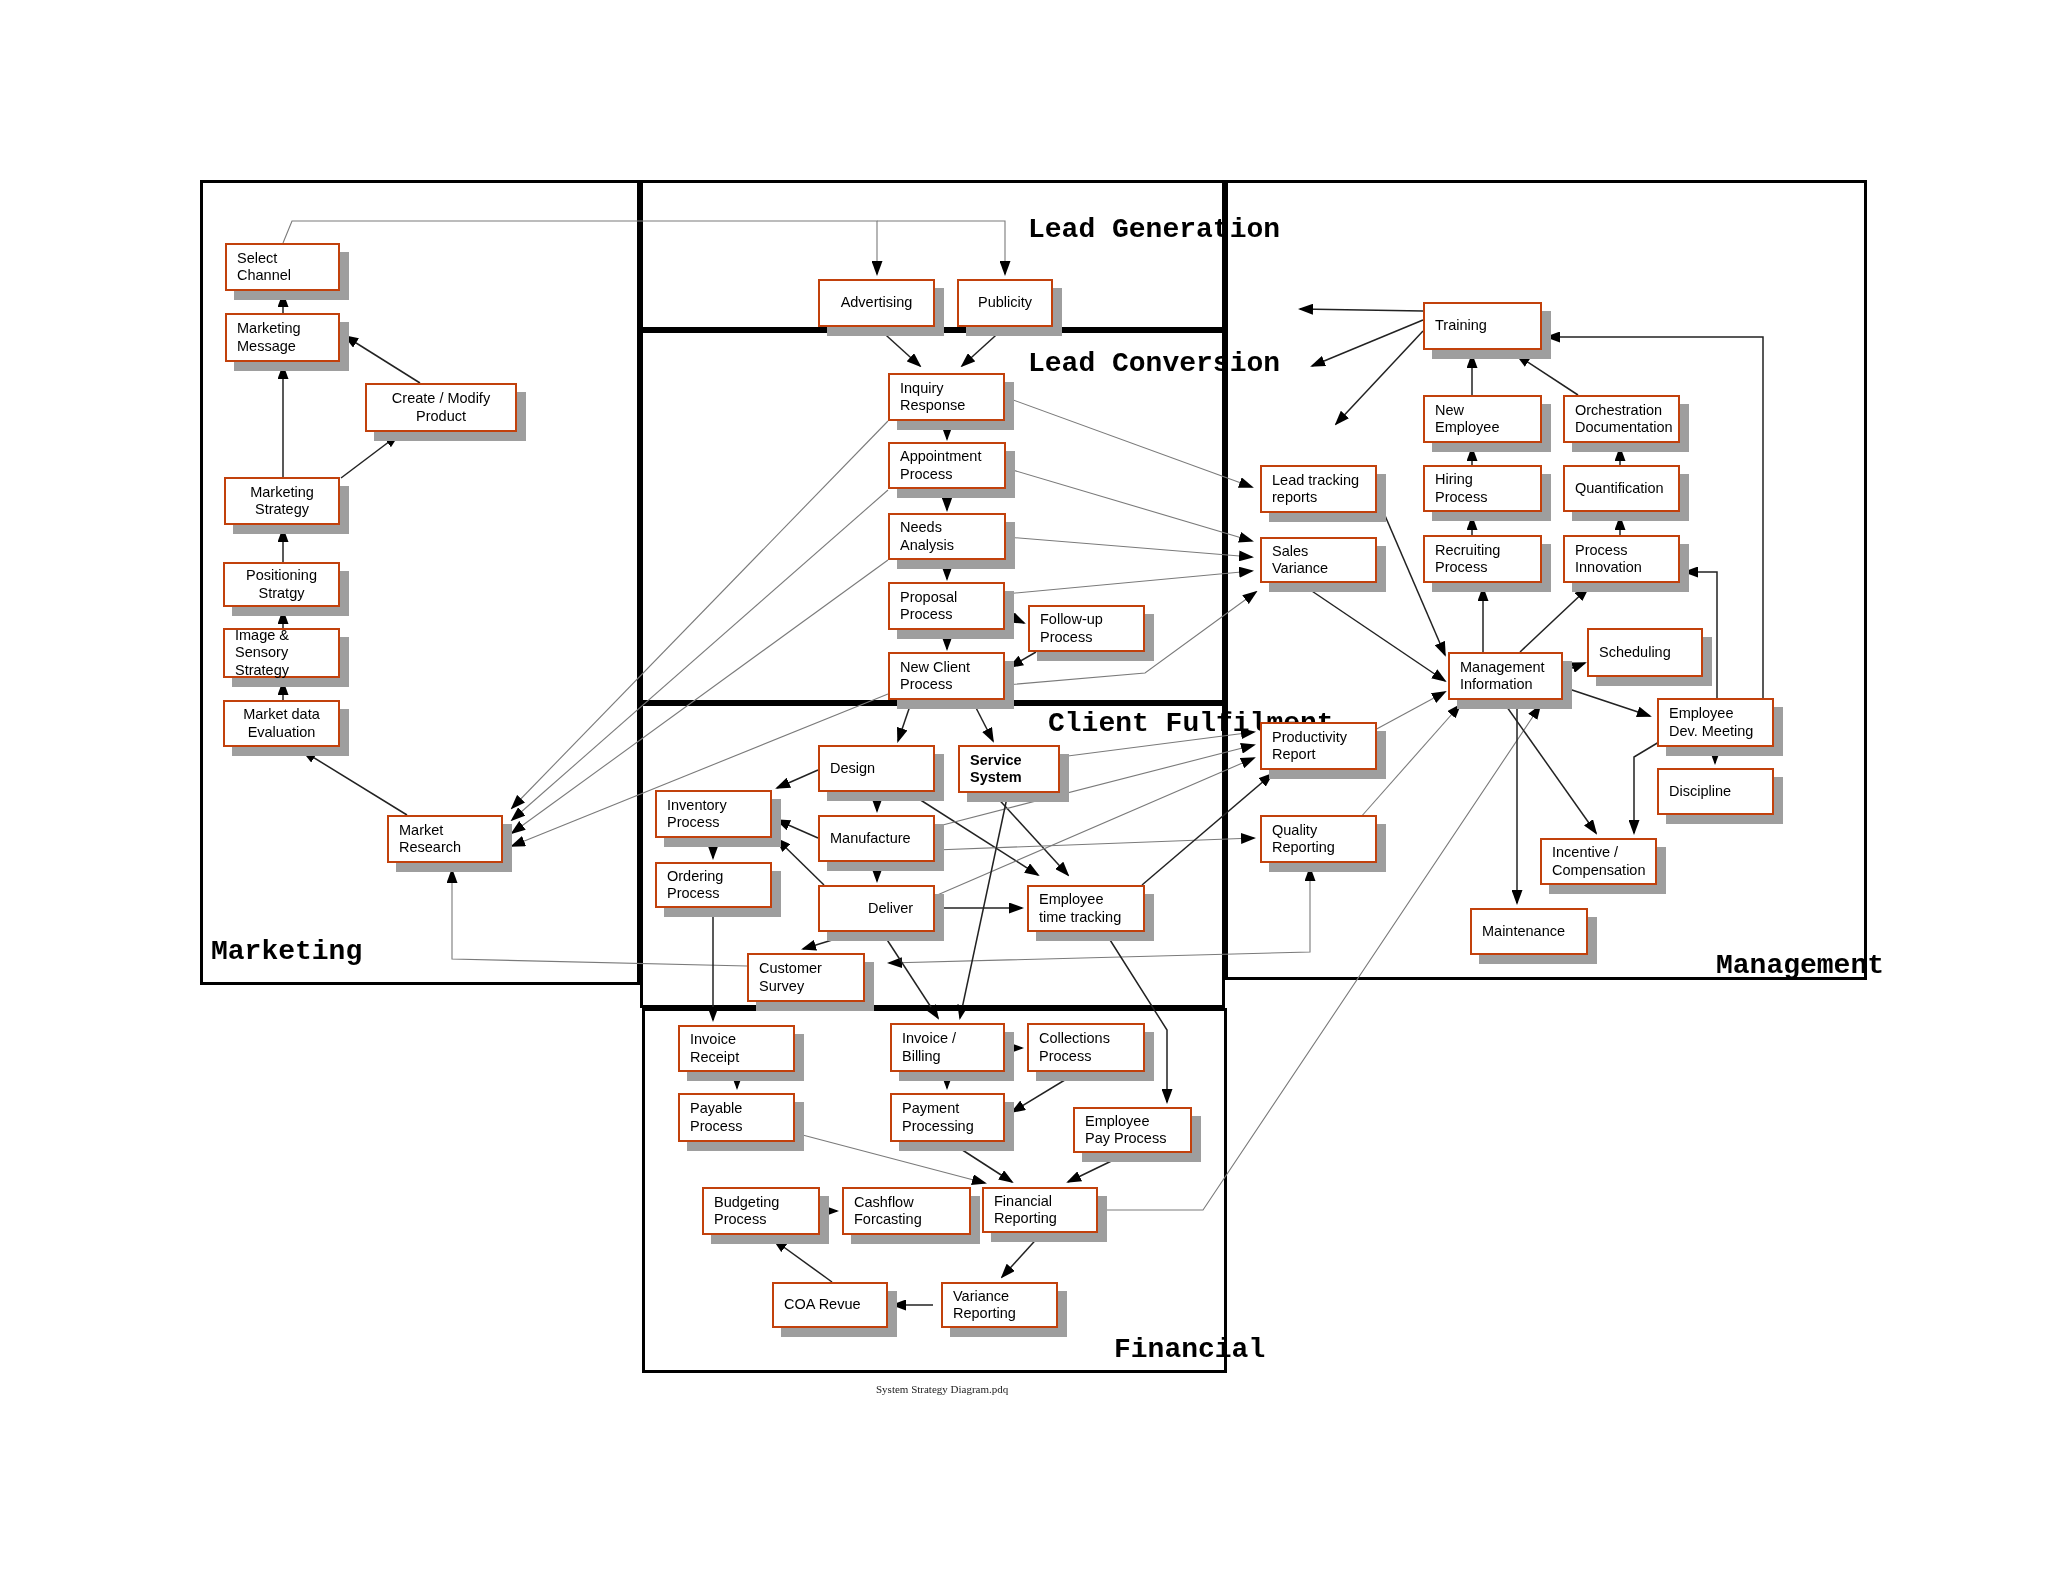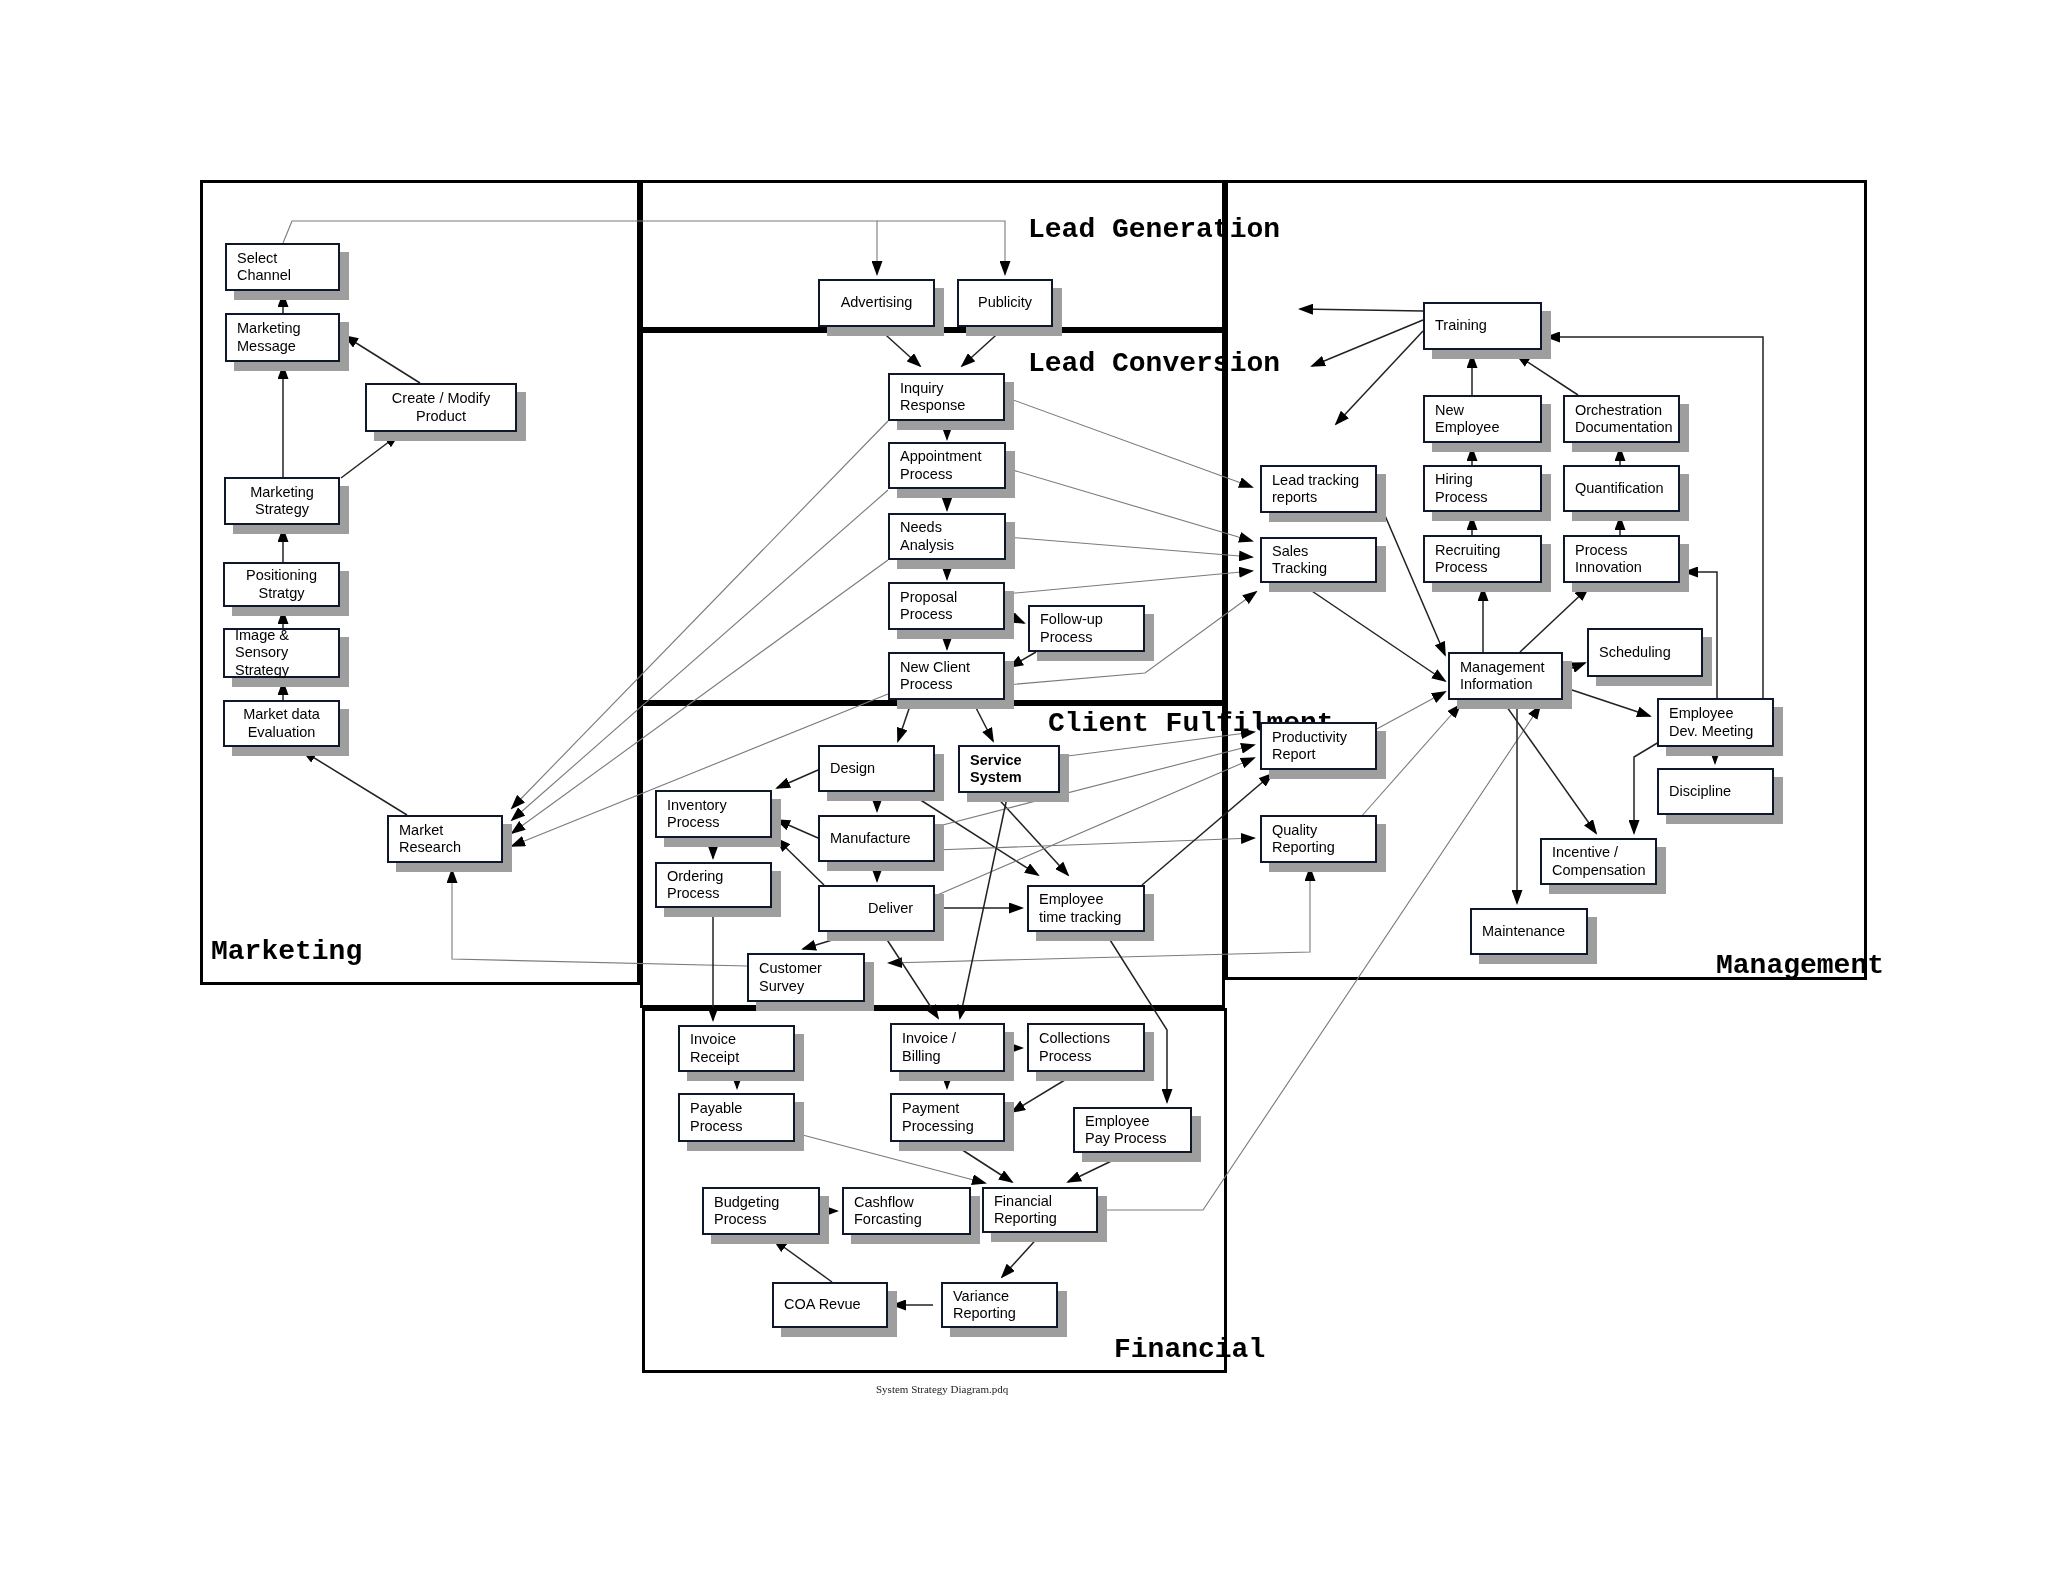--- a/index.html
+++ b/index.html
@@ -4,21 +4,21 @@
 <style>
   html,body{margin:0;padding:0;background:#ffffff;}
   #page{position:relative;width:2048px;height:1582px;background:#ffffff;
         font-family:"Liberation Sans",sans-serif;overflow:hidden;}
   #title{position:absolute;left:800px;top:30px;width:500px;text-align:center;
          font-family:"Liberation Serif",serif;font-size:24px;color:#111;}
   #caption{position:absolute;left:876px;top:1383px;font-family:"Liberation Serif",serif;
            font-size:11px;color:#222;}
   .section{position:absolute;border:3px solid #000;box-sizing:border-box;background:transparent;}
   .seclabel{position:absolute;font-weight:bold;font-size:28px;color:#000000;white-space:nowrap;font-family:Liberation Mono, monospace;}
-  .node{position:absolute;box-sizing:border-box;border:2px solid #0f172a;background:#fff;
+  .node{position:absolute;box-sizing:border-box;border:2px solid #c2410c;background:#fff;
         box-shadow:9px 9px 0 #9e9e9e;display:flex;align-items:center;
         padding:2px 3px 2px 10px;font-size:14.5px;line-height:1.18;color:#000;
         white-space:pre-line;z-index:30;}
   .node.c{justify-content:center;text-align:center;padding-left:3px;}
   #wires{position:absolute;left:0;top:0;z-index:20;}
   #wires polyline{fill:none;}
   .ln{stroke:#222;stroke-width:1.5;}
   .lg{stroke:#7a7a7a;stroke-width:1.1;}
 </style>
 </head>
@@ -208,21 +208,21 @@
       <div class="node" style="left: 1423px; top: 465px; width: 119px; height: 47px;">Hiring
 Process</div>
       <div class="node" style="left: 1563px; top: 465px; width: 117px; height: 47px;">Quantification</div>
       <div class="node" style="left: 1423px; top: 535px; width: 119px; height: 48px;">Recruiting
 Process</div>
       <div class="node" style="left: 1563px; top: 535px; width: 117px; height: 48px;">Process
 Innovation</div>
       <div class="node" style="left: 1260px; top: 465px; width: 117px; height: 48px;">Lead tracking
 reports</div>
       <div class="node" style="left: 1260px; top: 537px; width: 117px; height: 46px;">Sales
-Tracking</div>
+Variance</div>
       <div class="node" style="left: 1448px; top: 652px; width: 115px; height: 48px;">Management
 Information</div>
       <div class="node" style="left: 1587px; top: 628px; width: 116px; height: 49px;">Scheduling</div>
       <div class="node" style="left: 1657px; top: 698px; width: 117px; height: 49px;">Employee
 Dev. Meeting</div>
       <div class="node" style="left: 1657px; top: 768px; width: 117px; height: 47px;">Discipline</div>
       <div class="node" style="left: 1540px; top: 838px; width: 117px; height: 47px;">Incentive /
 Compensation</div>
       <div class="node" style="left: 1260px; top: 722px; width: 117px; height: 48px;">Productivity
 Report</div>

